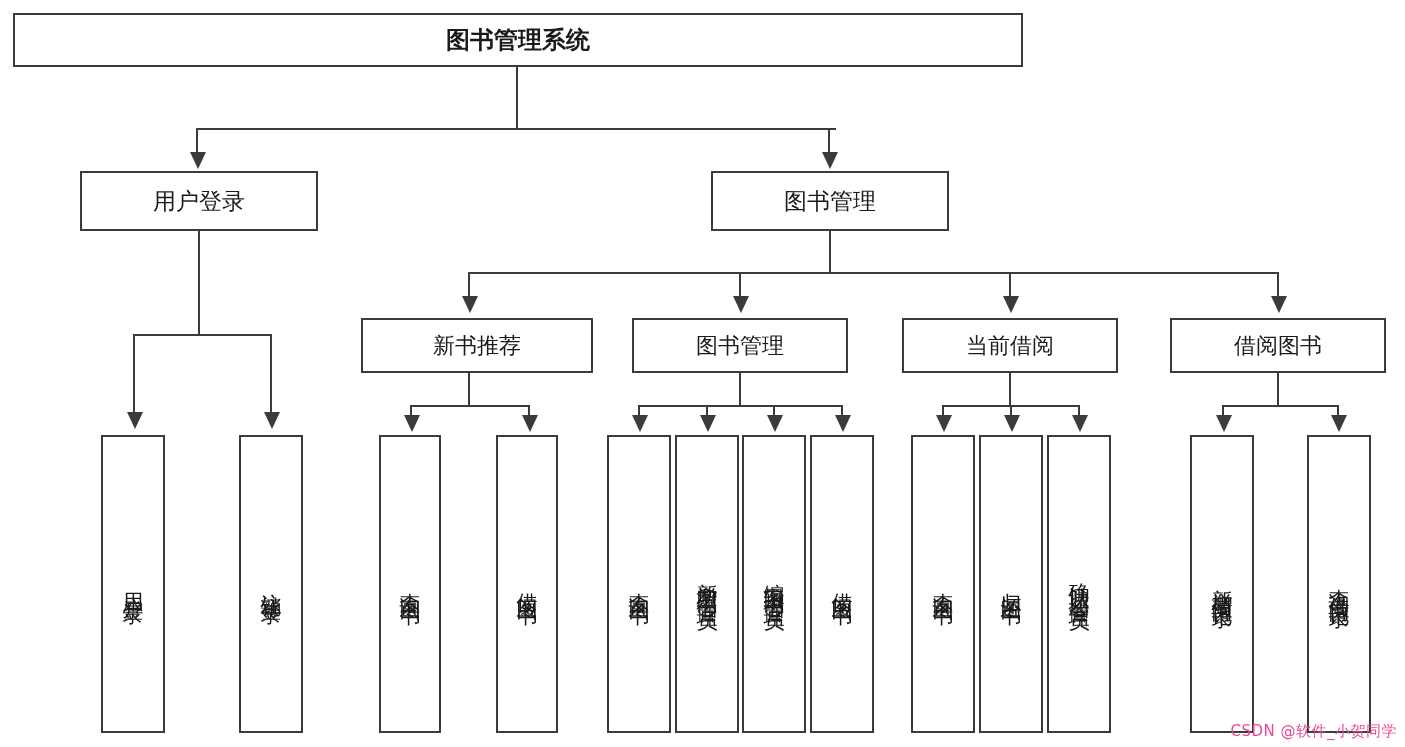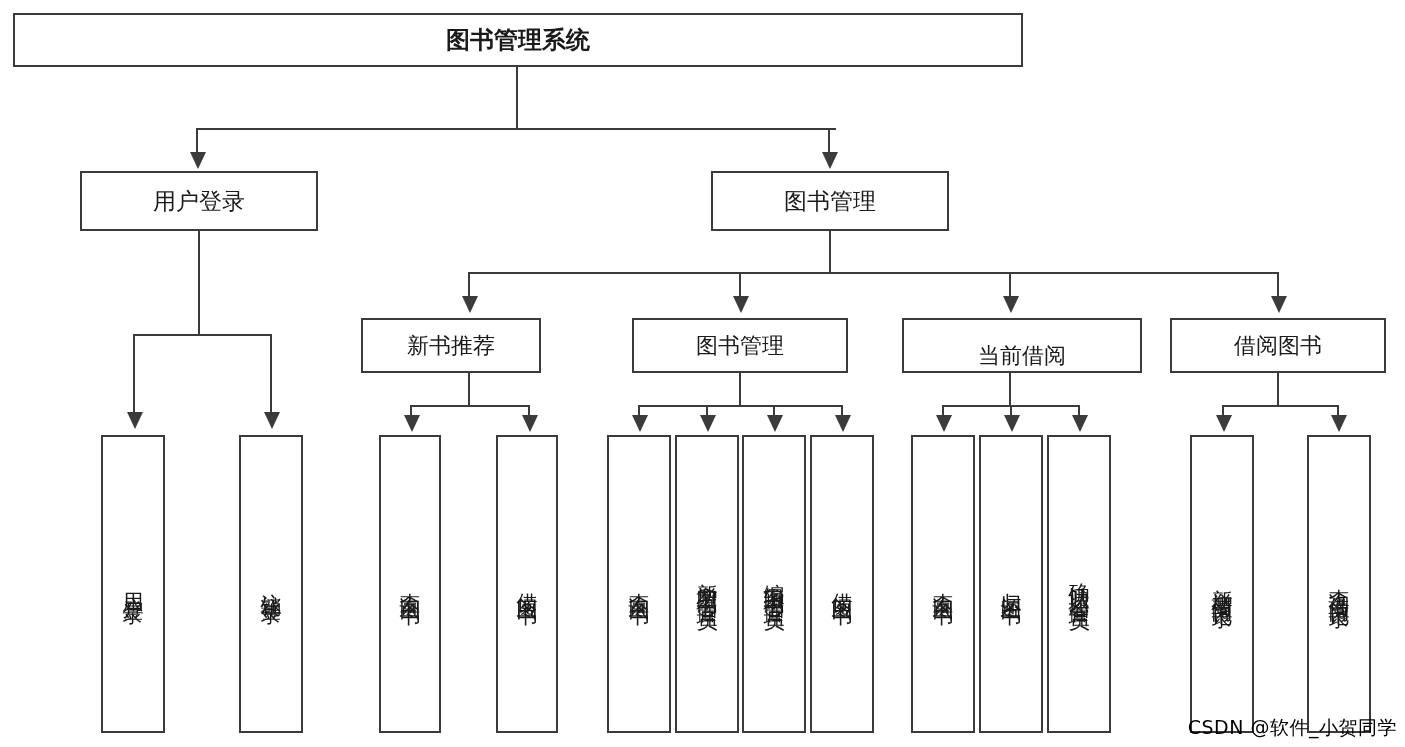--- a/index.html
+++ b/index.html
@@ -73,22 +73,22 @@
     border-right: 8px solid transparent;
     border-top: 17px solid #3b3b3b;
     z-index: 2;
   }
 
   
   #watermark {
     position: absolute;
     right: 8px;
     bottom: 6px;
-    font-size: 19px;
-    color: #000000;
+    font-size: 15px;
+    color: #ec4899;
     letter-spacing: 0.5px;
     z-index: 9;
     white-space: nowrap;
     font-family: "DejaVu Sans", "Liberation Sans", sans-serif;
   }
 </style>
 </head>
 <body>
 
 <div id="canvas">
@@ -129,27 +129,27 @@
 
   <div class="seg vseg" style="left:739px; top:272px; height:28px;"></div>
   <div class="arrow" style="left:733px; top:296px;"></div>
 
   <div class="seg vseg" style="left:1009px; top:272px; height:28px;"></div>
   <div class="arrow" style="left:1003px; top:296px;"></div>
 
   <div class="seg vseg" style="left:1277px; top:272px; height:28px;"></div>
   <div class="arrow" style="left:1271px; top:296px;"></div>
 
-  <div class="node lvl3" style="left:361px; top:318px; width:180px; height:55px;">
+  <div class="node lvl3" style="left:361px; top:318px; width:232px; height:55px;">
     <span>新书推荐</span>
   </div>
   <div class="node lvl3" style="left:632px; top:318px; width:216px; height:55px;">
     <span>图书管理</span>
   </div>
-  <div class="node lvl3" style="left:902px; top:318px; width:240px; height:55px;align-items:flex-end;">
+  <div class="node lvl3" style="left:902px; top:318px; width:216px; height:55px;">
     <span>当前借阅</span>
   </div>
   <div class="node lvl3" style="left:1170px; top:318px; width:216px; height:55px;">
     <span>借阅图书</span>
   </div>
 
   <div class="seg vseg" style="left:468px; top:373px; height:34px;"></div>
   <div class="seg hseg" style="left:410px; top:405px; width:120px;"></div>
   <div class="seg vseg" style="left:410px; top:405px; height:14px;"></div>
   <div class="arrow" style="left:404px; top:415px;"></div>

